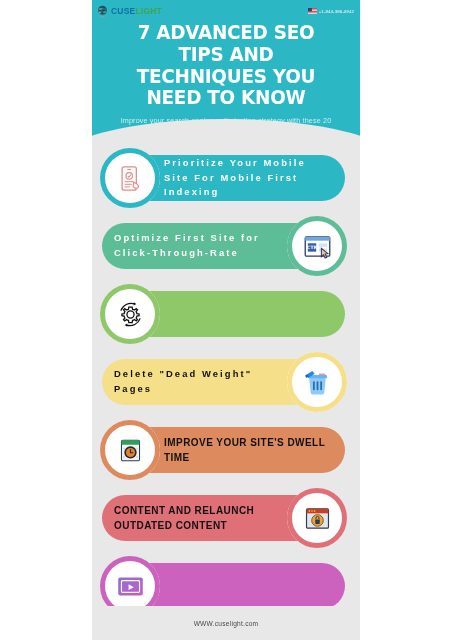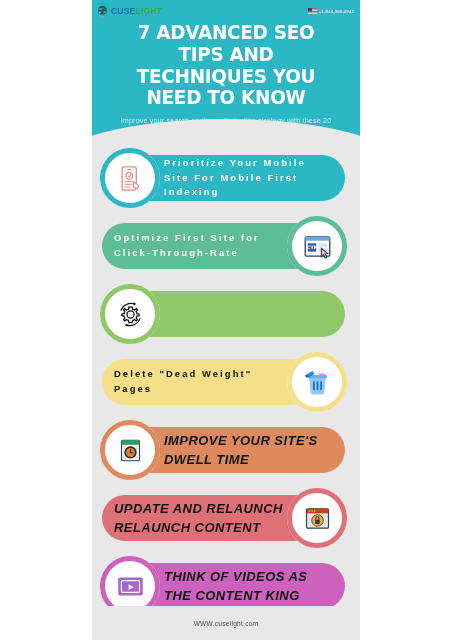--- a/index.html
+++ b/index.html
@@ -135,24 +135,23 @@
   }
   .row.icon-left  .label { left:72px; right:20px; }
   .row.icon-right .label { left:22px; right:72px; }
 
   .label.spaced {
     font-size:9.4px;
     letter-spacing:2.1px;
     line-height:1.55;
   }
   .label.caps {
-    font-size:13px;
+    font-size:10px;
     letter-spacing:.45px;
     line-height:1.5;
-    font-style:italic;
   }
   .label.dark { color:#111111; }
 
   
   .footer {
     position:absolute;
     bottom:0; left:0;
     width:268px;
     height:34px;
     display:flex;
@@ -305,40 +304,39 @@
           <rect x="7" y="9" width="34" height="30" rx="2" fill="#dfe6ed" stroke="#2f3b52" stroke-width="1.8"></rect>
           <rect x="7" y="9" width="34" height="7" fill="#c8401f"></rect>
           <circle cx="11.5" cy="12.5" r="1.2" fill="#ffd54f"></circle>
           <circle cx="15.5" cy="12.5" r="1.2" fill="#ffd54f"></circle>
           <circle cx="19.5" cy="12.5" r="1.2" fill="#ffd54f"></circle>
           <circle cx="24" cy="27" r="9" fill="#e8a33d" stroke="#7a4a12" stroke-width="1.4"></circle>
           <rect x="20.5" y="25.5" width="7" height="7" rx="1.2" fill="#2f3b52"></rect>
           <path d="M21.6 25.5 v-2.2 a2.4 2.4 0 0 1 4.8 0 v2.2" fill="none" stroke="#2f3b52" stroke-width="1.5"></path>
         </svg>
       </div>
-      <div class="label caps dark">UPDATE AND RELAUNCH RELAUNCH CONTENT</div>
+      <div class="label caps dark">CONTENT AND RELAUNCH OUTDATED CONTENT</div>
     </div>
 
     <div class="row icon-left">
       <div class="bar" style="background:#cc62bd"></div>
       <div class="badge">
         <div class="badge-ring" style="border-color:#cc62bd"></div>
         <svg viewBox="0 0 48 48">
           <defs>
             <linearGradient id="vgrad" x1="0" y1="0" x2="1" y2="1">
               <stop offset="0" stop-color="#8e6ed8"></stop>
               <stop offset="1" stop-color="#c65ec0"></stop>
             </linearGradient>
           </defs>
           <rect x="5" y="10" width="38" height="28" rx="3" fill="url(#vgrad)"></rect>
           <rect x="10" y="15" width="28" height="18" rx="1.5" fill="none" stroke="#ffffff" stroke-width="1.8"></rect>
           <path d="M21 20.5 l8 4.5 -8 4.5 z" fill="#ffffff"></path>
         </svg>
       </div>
-      <div class="label caps dark">THINK OF VIDEOS AS THE CONTENT KING</div>
     </div>
 
   </div>
 
   <div class="footer">
     <span class="footer-text">WWW.cuselight.com</span>
   </div>
 
 </div>
 

